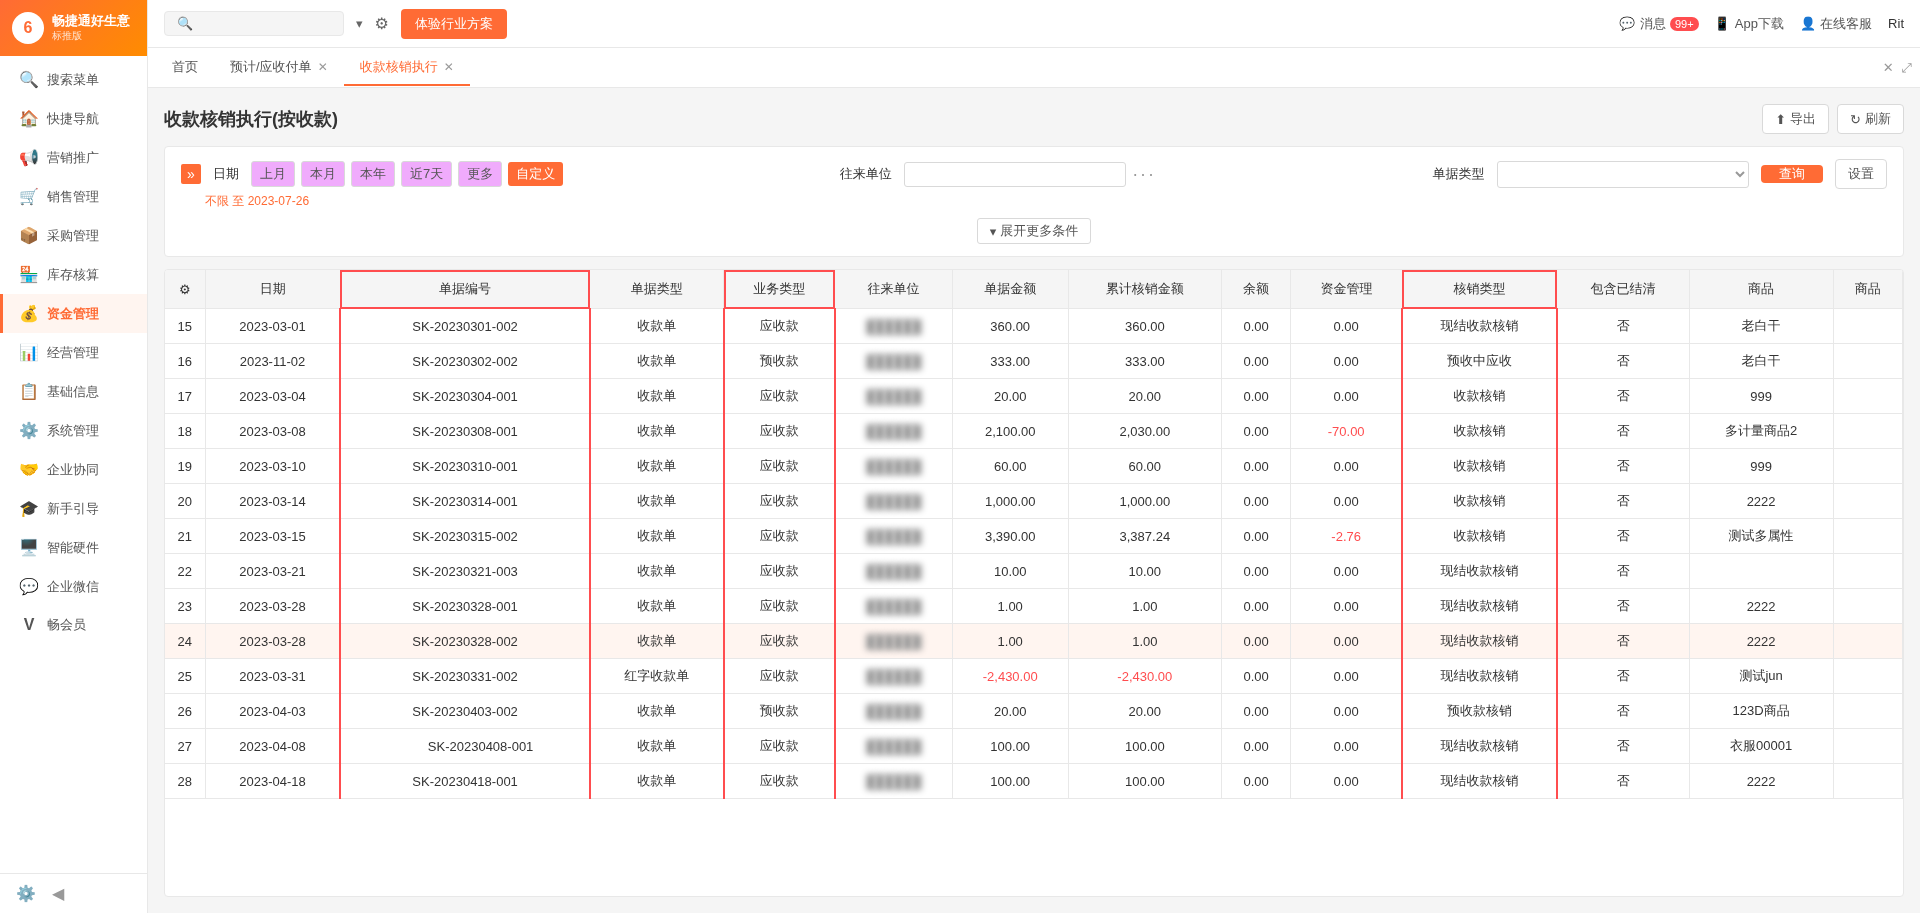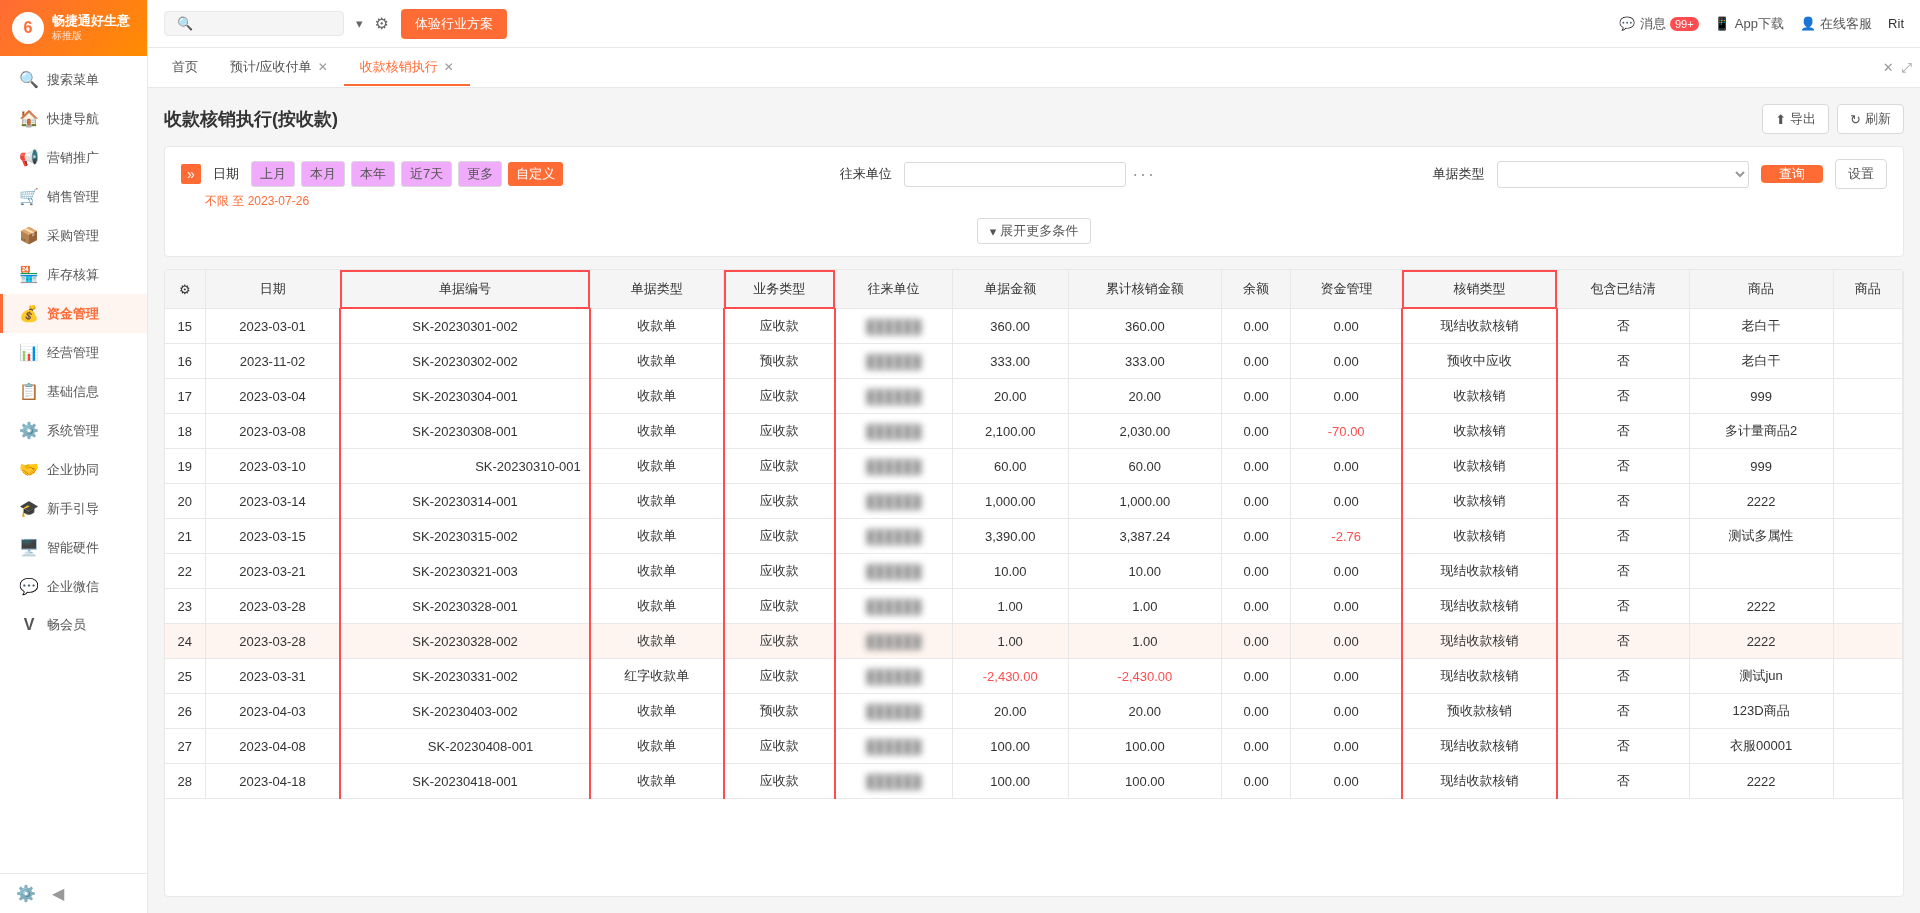--- a/index.html
+++ b/index.html
@@ -568,21 +568,21 @@
     <td>0.00</td>
     <td style="color:#ff4d4f;">-70.00</td>
     <td style="border-left:2px solid #ff4d4f;border-right:2px solid #ff4d4f;">收款核销</td>
     <td>否</td>
     <td>多计量商品2</td>
     <td></td>
   </tr>
             <tr>
     <td>19</td>
     <td>2023-03-10</td>
-    <td style="border-left:2px solid #ff4d4f;border-right:2px solid #ff4d4f;text-align:right;">
+    <td style="border-left:2px solid #ff4d4f;border-right:2px solid #ff4d4f;">
       <span class="link">SK-20230310-001</span>
     </td>
     <td>收款单</td>
     <td style="border-left:2px solid #ff4d4f;border-right:2px solid #ff4d4f;">应收款</td>
     <td><span class="blurred">██████</span></td>
     <td>60.00</td>
     <td>60.00</td>
     <td>0.00</td>
     <td>0.00</td>
     <td style="border-left:2px solid #ff4d4f;border-right:2px solid #ff4d4f;">收款核销</td>

